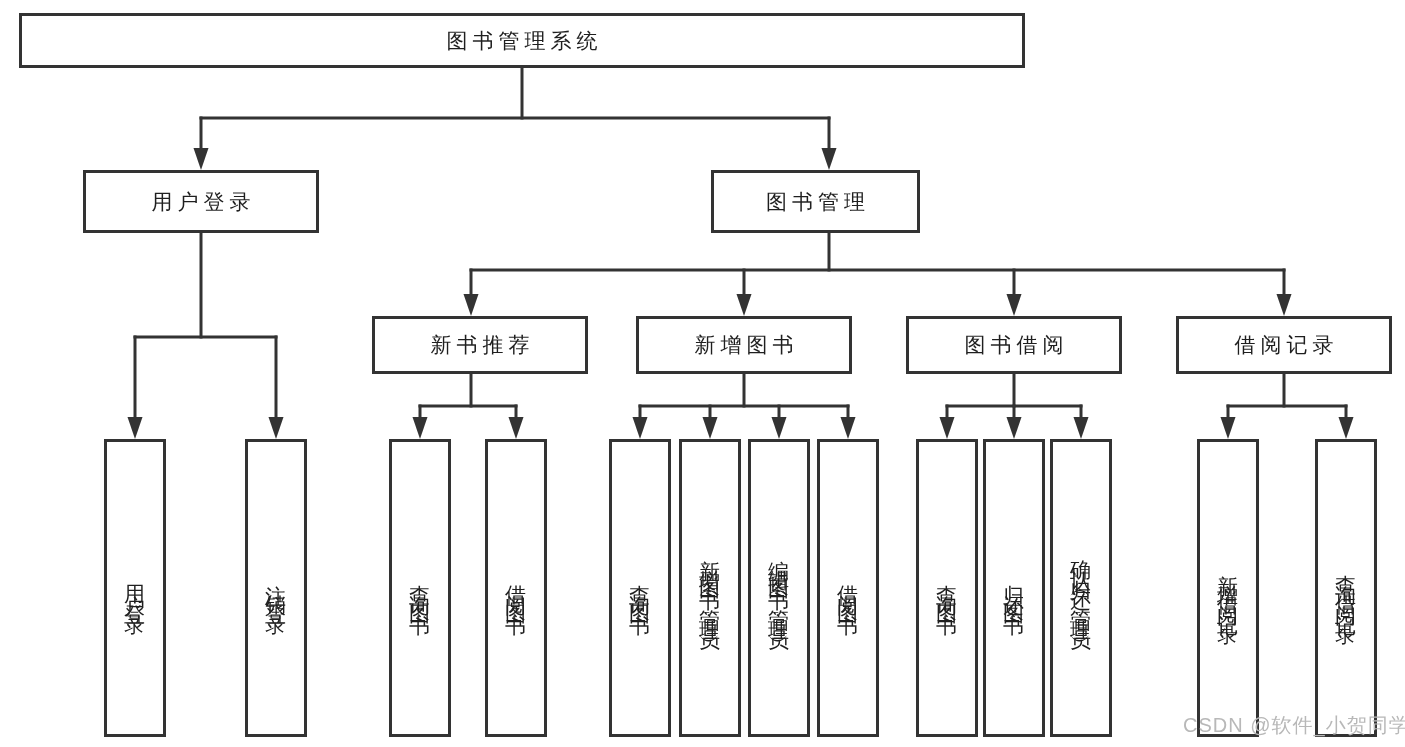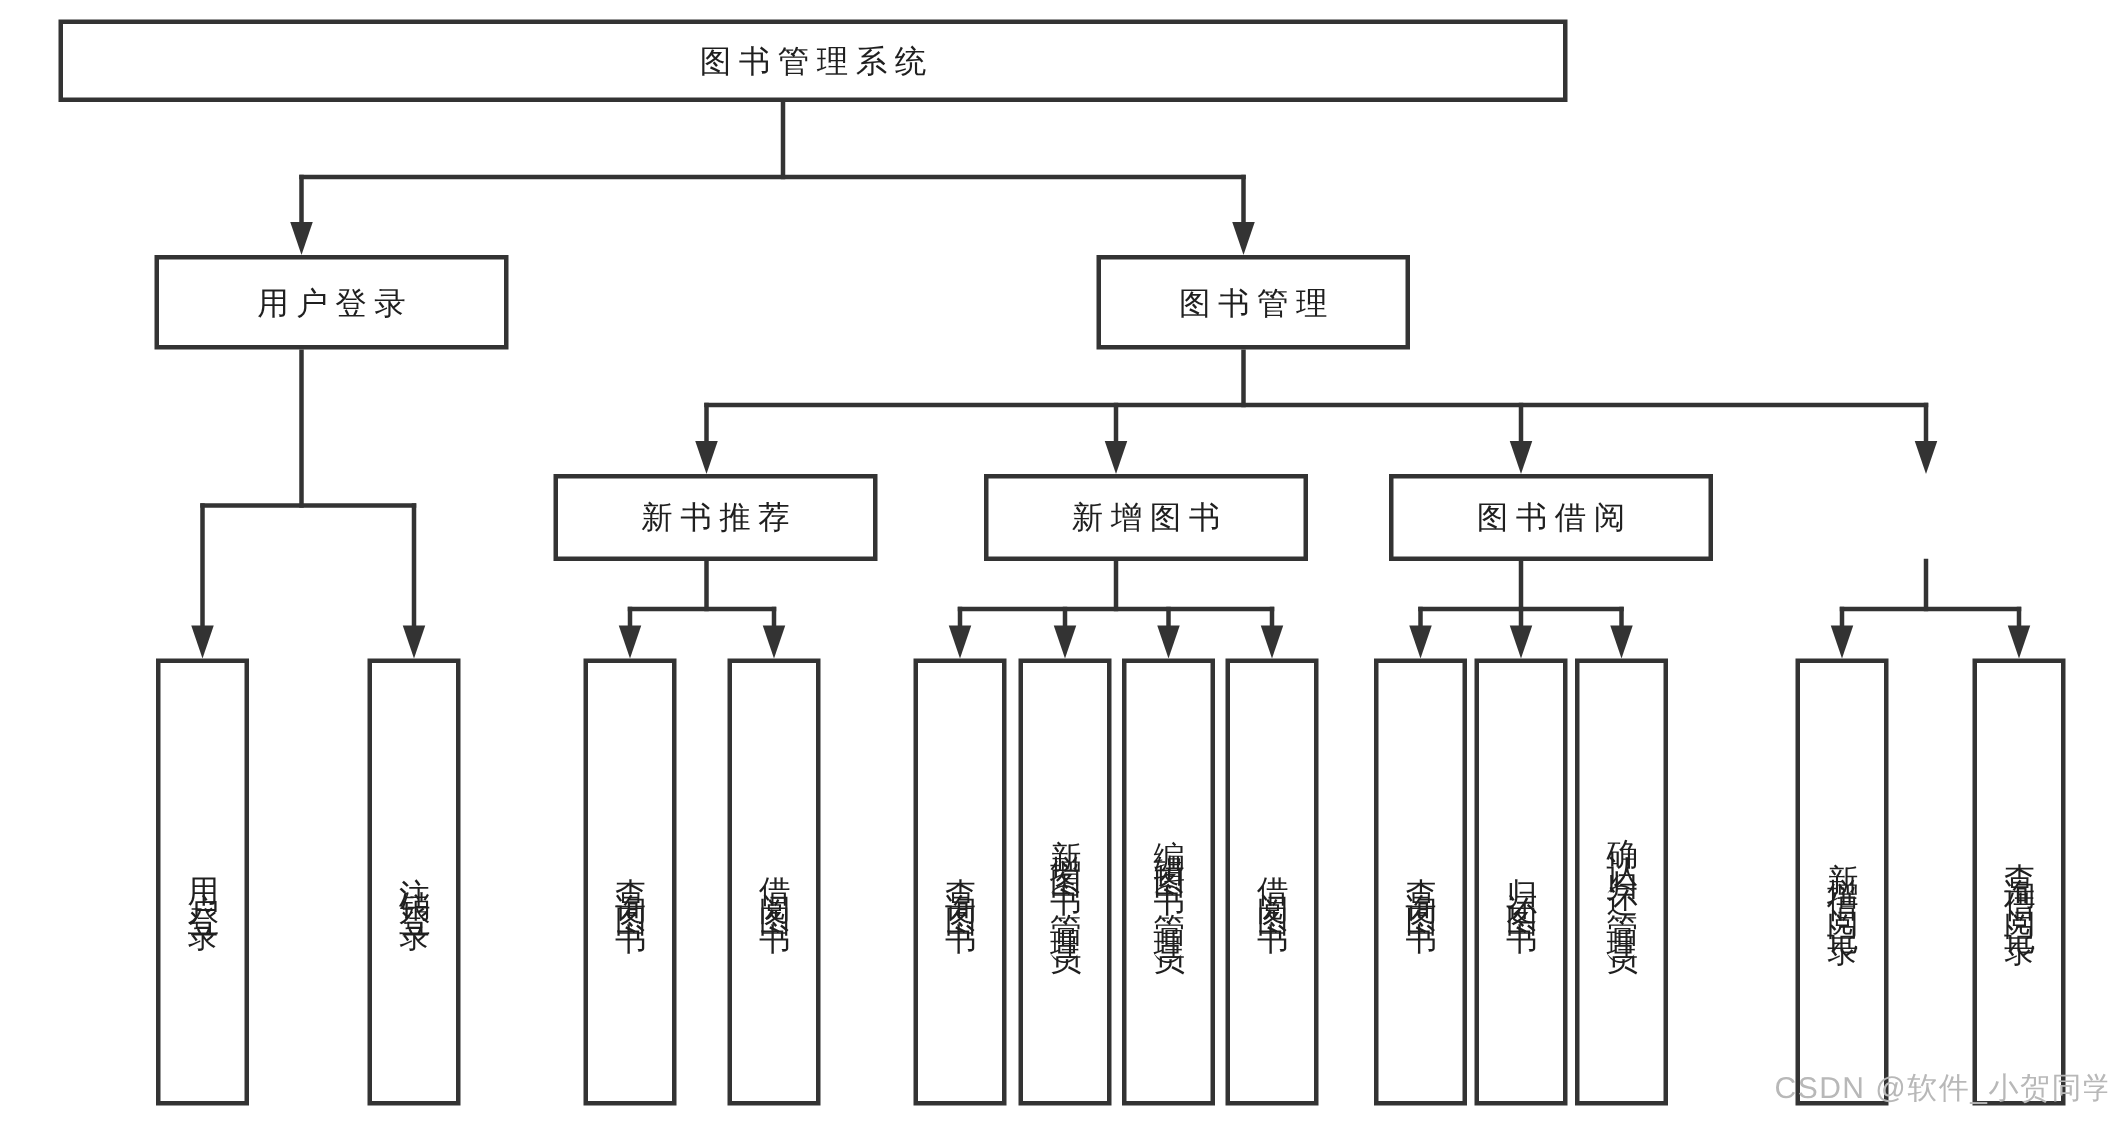--- a/index.html
+++ b/index.html
@@ -32,21 +32,20 @@
   }
   #connectors polygon { fill: var(--line); }
   .box {
     position: absolute;
     background: var(--background);
     border: 3px solid var(--box_border);
     display: flex;
     align-items: center;
     justify-content: center;
     color: var(--text);
-    margin-left: 20px;
   }
   .hbox span {
     font-size: 21px;
     letter-spacing: 5px;
     text-indent: 5px;
     white-space: nowrap;
     color: var(--text);
   }
   .root-box   { left: 19px;  top: 13px;  width: 1006px; height: 55px; }
   .branch-box { top: 170px; height: 63px; }
@@ -146,29 +145,32 @@
     <span>图书管理系统</span>
   </div>
 
   <div class="box hbox branch-box" style="left:83px; width:236px;">
     <span>用户登录</span>
   </div>
   <div class="box hbox branch-box" style="left:711px; width:209px;">
     <span>图书管理</span>
   </div>
 
-  <div class="box hbox section-box" style="left:349px;text-align:center;">
+  <div class="box hbox section-box" style="left:372px;text-align:center;">
     <span>新书推荐</span>
   </div>
   <div class="box hbox section-box" style="left:636px;">
     <span>新增图书</span>
   </div>
   <div class="box hbox section-box" style="left:906px;">
     <span>图书借阅</span>
   </div>
+  <div class="box hbox section-box" style="left:1176px;">
+    <span>借阅记录</span>
+  </div>
 
   <div class="leaf" style="left:104px;">
     <span>用户登录</span>
   </div>
   <div class="leaf" style="left:245px;">
     <span>注销登录</span>
   </div>
 
   <div class="leaf" style="left:389px;">
     <span>查询图书</span>

